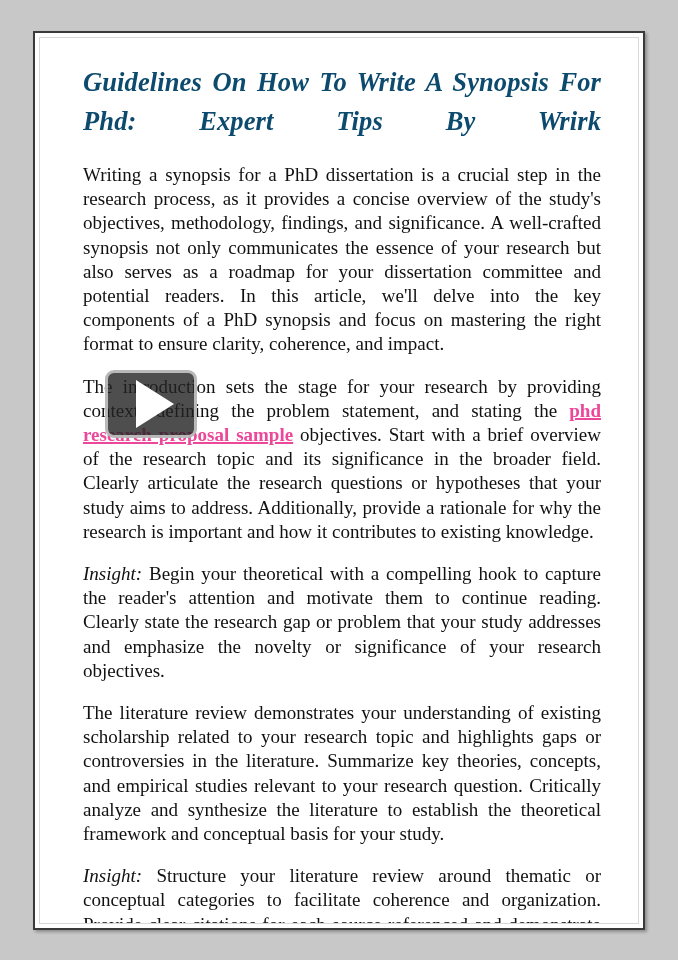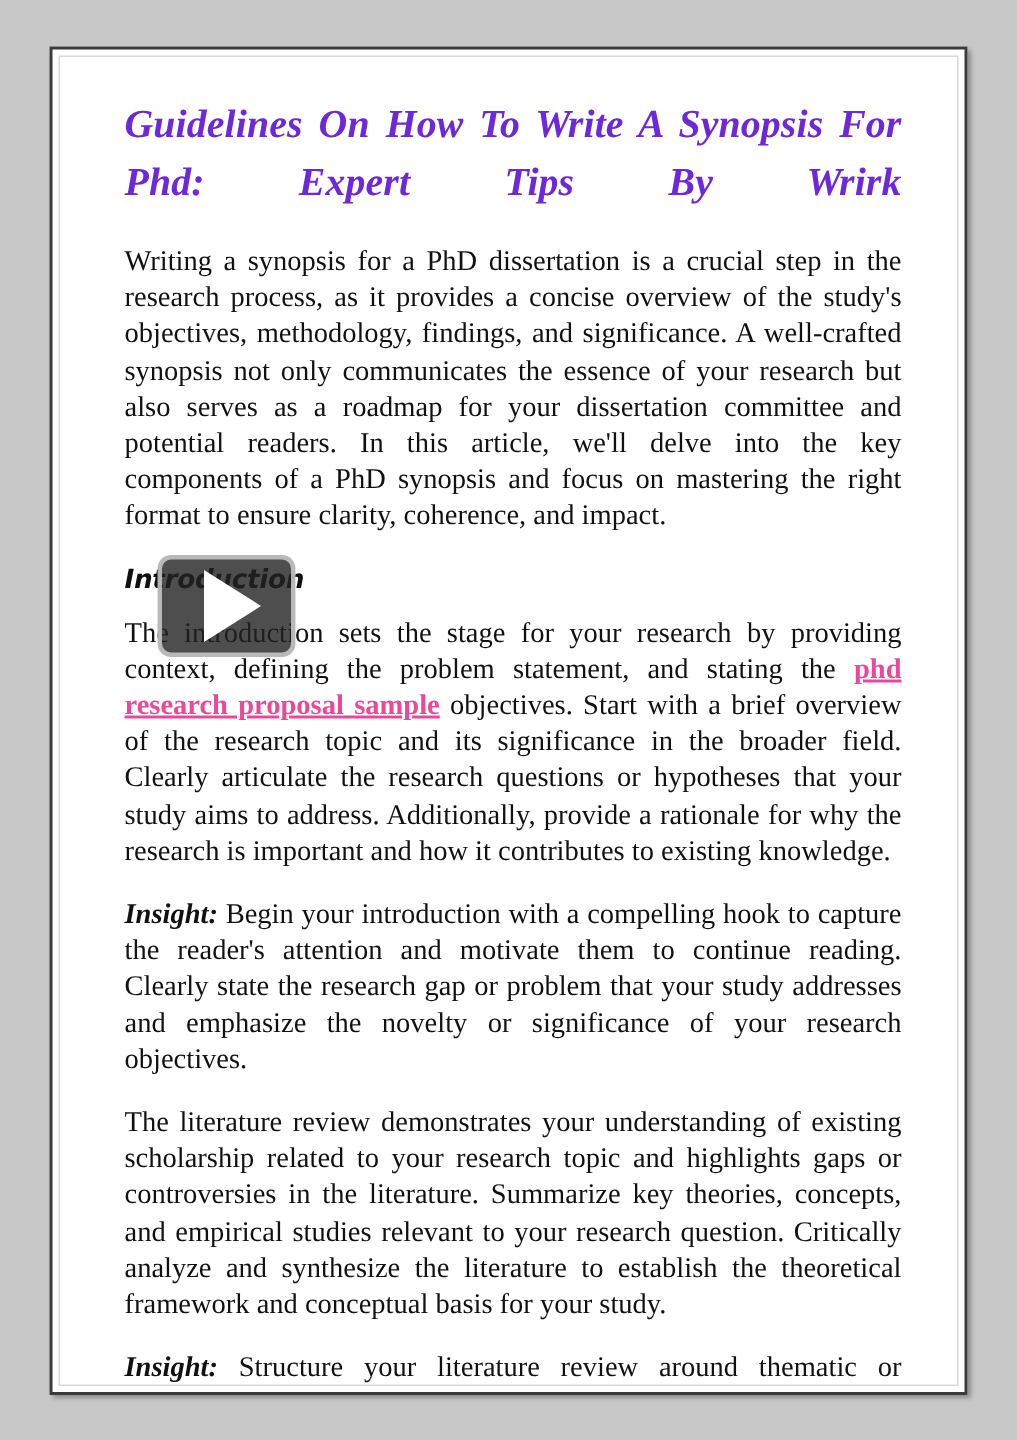--- a/index.html
+++ b/index.html
@@ -46,40 +46,40 @@
     width: 518px;
   }
 
   
   .doc-title {
     font-family: "Liberation Serif", serif;
     font-weight: bold;
     font-style: italic;
     font-size: 26.5px;
     line-height: 39px;
-    color: #6d28d9;
+    color: #0c4a6e;
     text-align: justify;
     text-align-last: justify;
     margin: 0 0 22px 0;
     letter-spacing: 0.1px;
   }
 
   
   .para {
     font-family: "Liberation Serif", serif;
     font-size: 19px;
     line-height: 24.2px;
     color: #111111;
     text-align: justify;
     text-align-last: left;
     margin: 0 0 18px 0;
   }
 
   .lead-in {
-    font-weight: bold;
+    font-weight: normal;
     font-style: italic;
   }
 
   
   .section-heading {
     font-family: "DejaVu Sans", "Liberation Sans", sans-serif;
     font-weight: bold;
     font-style: italic;
     font-size: 17.5px;
     line-height: 24px;
@@ -127,25 +127,24 @@
 
 <div id="page-frame">
   <div id="page-inner">
 
     <div id="content">
 
       <h1 class="doc-title">Guidelines On How To Write A Synopsis For Phd: Expert Tips By Wrirk</h1>
 
       <p class="para">Writing a synopsis for a PhD dissertation is a crucial step in the research process, as it provides a concise overview of the study's objectives, methodology, findings, and significance. A well-crafted synopsis not only communicates the essence of your research but also serves as a roadmap for your dissertation committee and potential readers. In this article, we'll delve into the key components of a PhD synopsis and focus on mastering the right format to ensure clarity, coherence, and impact.</p>
 
-      <h2 class="section-heading">Introduction</h2>
 
       <p class="para"><span>The introduction sets the stage for your research by providing context, defining the problem statement, and stating the </span><a class="doclink" href="#">phd research proposal sample</a><span> objectives. Start with a brief overview of the research topic and its significance in the broader field. Clearly articulate the research questions or hypotheses that your study aims to address. Additionally, provide a rationale for why the research is important and how it contributes to existing knowledge.</span></p>
 
-      <p class="para"><span class="lead-in">Insight:</span><span> Begin your introduction with a compelling hook to capture the reader's attention and motivate them to continue reading. Clearly state the research gap or problem that your study addresses and emphasize the novelty or significance of your research objectives.</span></p>
+      <p class="para"><span class="lead-in">Insight:</span><span> Begin your theoretical with a compelling hook to capture the reader's attention and motivate them to continue reading. Clearly state the research gap or problem that your study addresses and emphasize the novelty or significance of your research objectives.</span></p>
 
 
       <p class="para">The literature review demonstrates your understanding of existing scholarship related to your research topic and highlights gaps or controversies in the literature. Summarize key theories, concepts, and empirical studies relevant to your research question. Critically analyze and synthesize the literature to establish the theoretical framework and conceptual basis for your study.</p>
 
       <p class="para"><span class="lead-in">Insight:</span><span> Structure your literature review around thematic or conceptual categories to facilitate coherence and organization. Provide clear citations for each source referenced and demonstrate how each piece of literature contributes to your understanding of the research problem. Get more interesting details about </span><a class="doclink" href="#">research paper writing services in india </a><span>check out </span><a class="doclink" href="#">Wrirk.com</a><span>.</span></p>
 
     </div>
 
     <div id="play-overlay">
       <div class="tri"></div>

